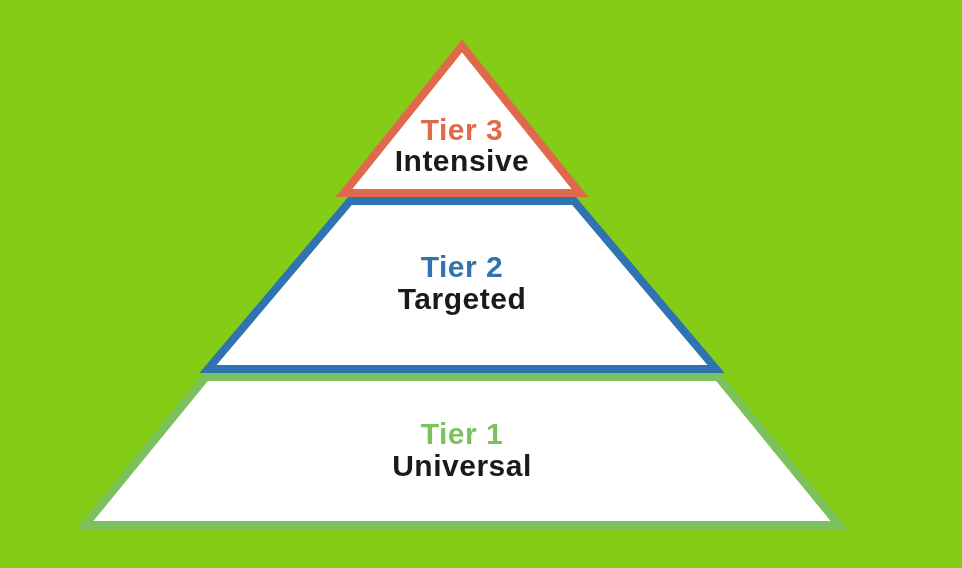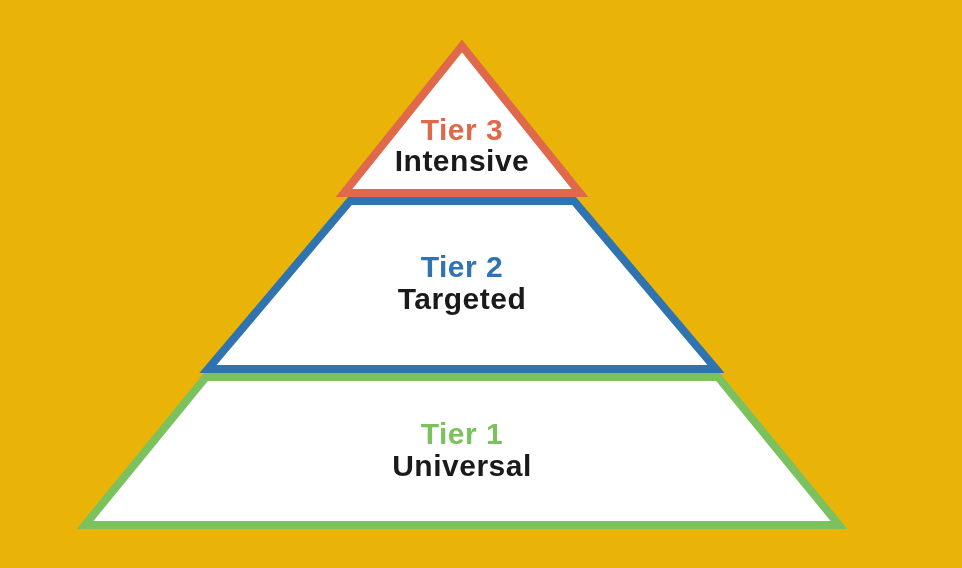--- a/index.html
+++ b/index.html
@@ -10,21 +10,21 @@
   body {
     width: 962px;
     height: 568px;
     overflow: hidden;
     font-family: "Liberation Sans", sans-serif;
   }
   .stage {
     position: relative;
     width: 962px;
     height: 568px;
-    background: #eab308;
+    background: #84cc16;
   }
   svg.pyramid {
     position: absolute;
     left: 0;
     top: 0;
     width: 962px;
     height: 568px;
     display: block;
   }
   .tier-shape {

